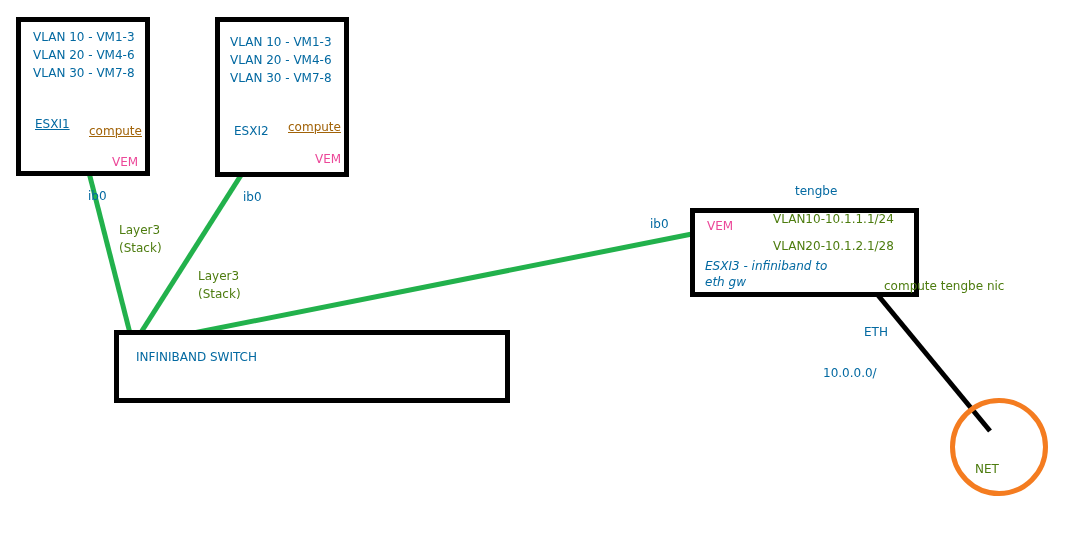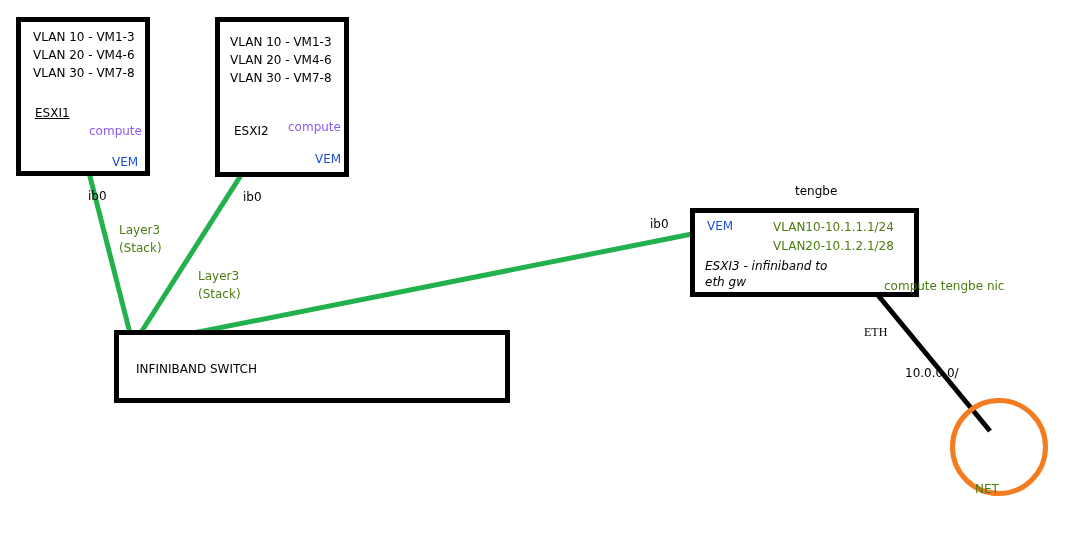--- a/index.html
+++ b/index.html
@@ -1,67 +1,67 @@
 <!DOCTYPE html>
 <html><head>
 <meta charset="utf-8">
 <style>
   html,body{margin:0;padding:0;background:#ffffff;}
   body{width:1077px;height:536px;position:relative;overflow:hidden;font-family:"DejaVu Sans","Liberation Sans",sans-serif;}
   .box{position:absolute;border:5px solid #000;box-sizing:border-box;background:#fff;}
-  .t{position:absolute;font-size:12px;line-height:14px;white-space:nowrap;color:#000000;font-family:"DejaVu Sans","Liberation Sans",sans-serif;}
-  .red{color:#8b5cf6;}
-  .maroon{color:#1d4ed8;}
+  .t{position:absolute;font-size:12px;line-height:14px;white-space:nowrap;color:#0369a1;font-family:"DejaVu Sans","Liberation Sans",sans-serif;}
+  .red{color:#a16207;text-decoration:underline;}
+  .maroon{color:#ec4899;}
   .green{color:#4d7c0f;}
   svg.lines{position:absolute;left:0;top:0;}
   .net{position:absolute;border:5px solid #f47c20;border-radius:50%;box-sizing:border-box;}
 </style>
 </head>
 <body>
 
 <svg class="lines" width="1077" height="536">
   <line x1="84" y1="153" x2="133" y2="345" stroke="#22b14c" stroke-width="5"></line>
   <line x1="257" y1="150" x2="133" y2="345" stroke="#22b14c" stroke-width="5"></line>
   <line x1="697" y1="233" x2="133" y2="345" stroke="#22b14c" stroke-width="5"></line>
   <line x1="858" y1="271" x2="990" y2="431" stroke="#000" stroke-width="5"></line>
 </svg>
 
 <div class="box" style="left:16px;top:17px;width:134px;height:159px;"></div>
 <div class="t" style="left:33px;top:30px;">VLAN 10 - VM1-3</div>
 <div class="t" style="left:33px;top:48px;">VLAN 20 - VM4-6</div>
 <div class="t" style="left:33px;top:66px;">VLAN 30 - VM7-8</div>
-<div class="t" style="left:35px;top:106px;text-decoration:underline;">ESXI1</div>
+<div class="t" style="left:35px;top:117px;text-decoration:underline;">ESXI1</div>
 <div class="t red" style="left:89px;top:124px;">compute</div>
 <div class="t maroon" style="left:112px;top:155px;">VEM</div>
 <div class="t" style="left:88px;top:189px;">ib0</div>
 
 <div class="box" style="left:215px;top:17px;width:134px;height:160px;"></div>
 <div class="t" style="left:230px;top:35px;">VLAN 10 - VM1-3</div>
 <div class="t" style="left:230px;top:53px;">VLAN 20 - VM4-6</div>
 <div class="t" style="left:230px;top:71px;">VLAN 30 - VM7-8</div>
 <div class="t" style="left:234px;top:124px;">ESXI2</div>
 <div class="t red" style="left:288px;top:120px;">compute</div>
 <div class="t maroon" style="left:315px;top:152px;">VEM</div>
 <div class="t" style="left:243px;top:190px;">ib0</div>
 
 <div class="t green" style="left:119px;top:223px;">Layer3</div>
 <div class="t green" style="left:119px;top:241px;">(Stack)</div>
 <div class="t green" style="left:198px;top:269px;">Layer3</div>
 <div class="t green" style="left:198px;top:287px;">(Stack)</div>
 
 <div class="box" style="left:114px;top:330px;width:396px;height:73px;"></div>
-<div class="t" style="left:136px;top:362px;text-align:right;">INFINIBAND SWITCH</div>
+<div class="t" style="left:136px;top:350px;text-align:right;">INFINIBAND SWITCH</div>
 
 <div class="t" style="left:795px;top:184px;">tengbe</div>
 <div class="t" style="left:650px;top:217px;">ib0</div>
 <div class="box" style="left:690px;top:208px;width:229px;height:89px;"></div>
 <div class="t maroon" style="left:707px;top:219px;">VEM</div>
-<div class="t green" style="left:773px;top:220px;">VLAN10-10.1.1.1/24</div>
+<div class="t green" style="left:773px;top:212px;">VLAN10-10.1.1.1/24</div>
 <div class="t green" style="left:773px;top:239px;">VLAN20-10.1.2.1/28</div>
 <div class="t" style="left:705px;top:259px;font-style:italic;">ESXI3 - infiniband to</div>
 <div class="t" style="left:705px;top:275px;font-style:italic;">eth gw</div>
 <div class="t green" style="left:884px;top:279px;">compute tengbe nic</div>
 
-<div class="t" style="left:864px;top:325px;font-family:Liberation Serif, serif;">ETH</div>
-<div class="t" style="left:905px;top:366px;">10.0.0.0/</div>
+<div class="t" style="left:864px;top:325px;">ETH</div>
+<div class="t" style="left:823px;top:366px;">10.0.0.0/</div>
 
 <div class="net" style="left:950px;top:398px;width:98px;height:98px;"></div>
-<div class="t green" style="left:975px;top:462px;margin-top:20px;">NET</div>
+<div class="t green" style="left:975px;top:462px;">NET</div>
 
 </body></html>

